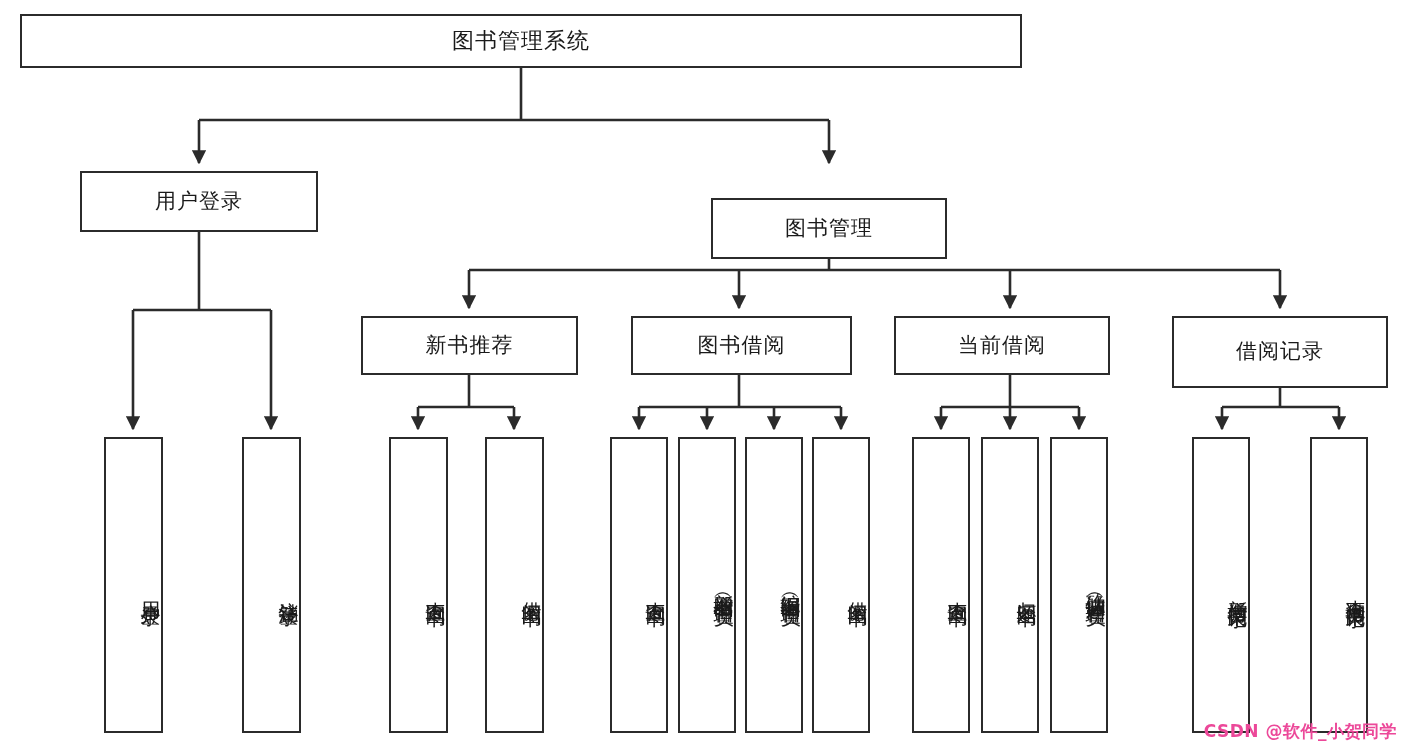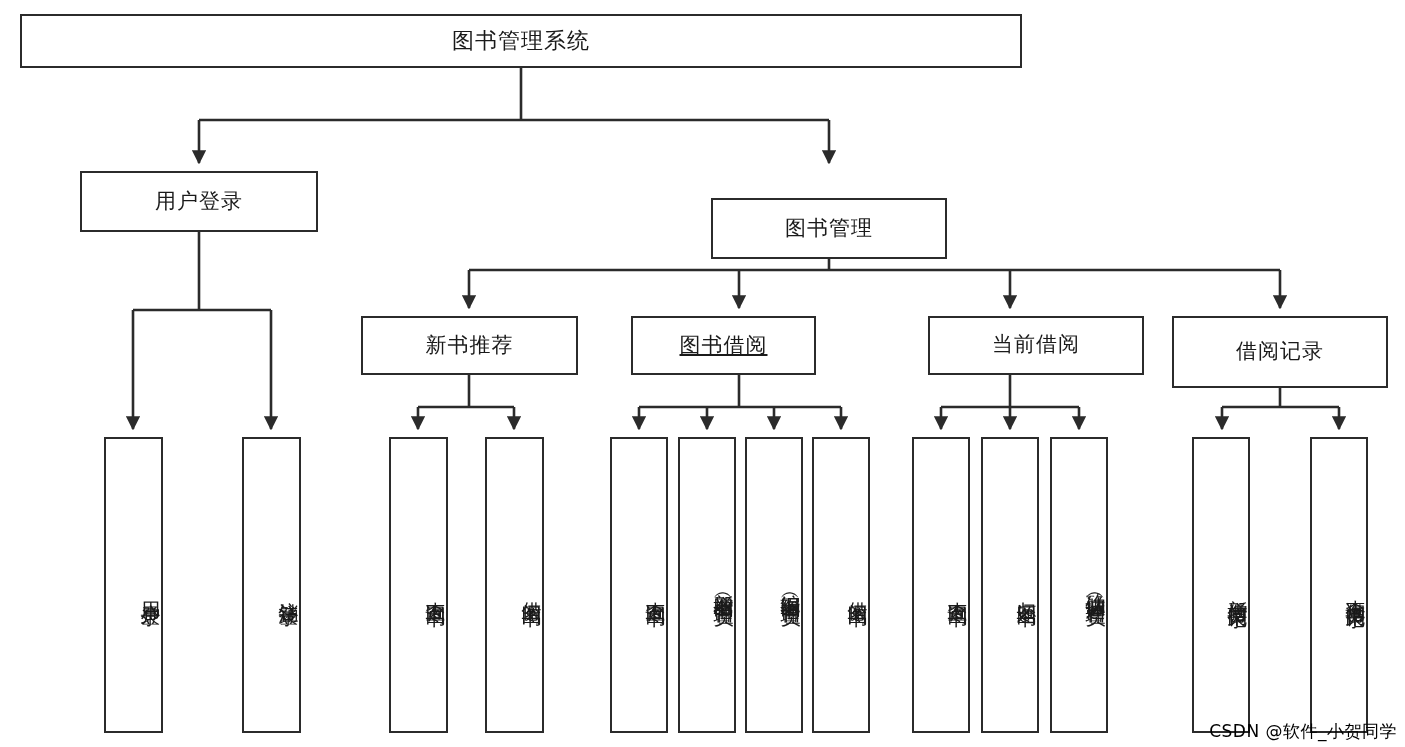--- a/index.html
+++ b/index.html
@@ -23,22 +23,23 @@
     font-size:20px;letter-spacing:2px;line-height:1.05;
     writing-mode:vertical-rl;text-orientation:upright;
     align-items:flex-start;justify-content:center;
     padding-top:10px;
   }
   .node.v.vpad{padding-top:4px;}
   .node.root{font-size:22px;}
   svg.links{position:absolute;left:0;top:0;width:1405px;height:747px;pointer-events:none;}
   .wm{
     position:absolute;right:8px;bottom:4px;
-    font-size:17px;color:#000000;white-space:nowrap;
+    font-size:17px;color:#ec4899;white-space:nowrap;
     letter-spacing:0.5px;
+    font-weight:bold;
   }
 </style>
 </head>
 <body>
 
 <div id="canvas">
 
   <svg class="links" viewBox="0 0 1405 747" xmlns="http://www.w3.org/2000/svg">
     <defs>
       <marker id="arrow" viewBox="0 0 10 10" refX="9" refY="5" markerWidth="5.5" markerHeight="5.5" orient="auto-start-reverse">
@@ -88,22 +89,22 @@
       <path d="M 1339 407 L 1339 429" marker-end="url(#arrow)"></path>
     </g>
   </svg>
 
   <div class="node h root" style="left:20px;top:14px;width:1002px;height:54px;">图书管理系统</div>
 
   <div class="node h" style="left:80px;top:171px;width:238px;height:61px;">用户登录</div>
   <div class="node h" style="left:711px;top:171px;width:236px;height:61px;margin-top:27px;">图书管理</div>
 
   <div class="node h" style="left:361px;top:316px;width:217px;height:59px;">新书推荐</div>
-  <div class="node h" style="left:631px;top:316px;width:185px;height:59px;text-decoration:underline;">图书借阅</div>
-  <div class="node h" style="left:928px;top:316px;width:216px;height:59px;font-family:Liberation Mono, monospace;">当前借阅</div>
+  <div class="node h" style="left:631px;top:316px;width:221px;height:59px;">图书借阅</div>
+  <div class="node h" style="left:894px;top:316px;width:216px;height:59px;">当前借阅</div>
   <div class="node h" style="left:1172px;top:316px;width:216px;height:72px;">借阅记录</div>
 
   <div class="node v" style="left:104px;top:437px;width:59px;height:296px;">用户登录</div>
   <div class="node v" style="left:242px;top:437px;width:59px;height:296px;">注销登录</div>
 
   <div class="node v" style="left:389px;top:437px;width:59px;height:296px;">查询图书</div>
   <div class="node v" style="left:485px;top:437px;width:59px;height:296px;">借阅图书</div>
 
   <div class="node v" style="left:610px;top:437px;width:58px;height:296px;">查询图书</div>
   <div class="node v vpad" style="left:678px;top:437px;width:58px;height:296px;">新增图书（管理员）</div>

